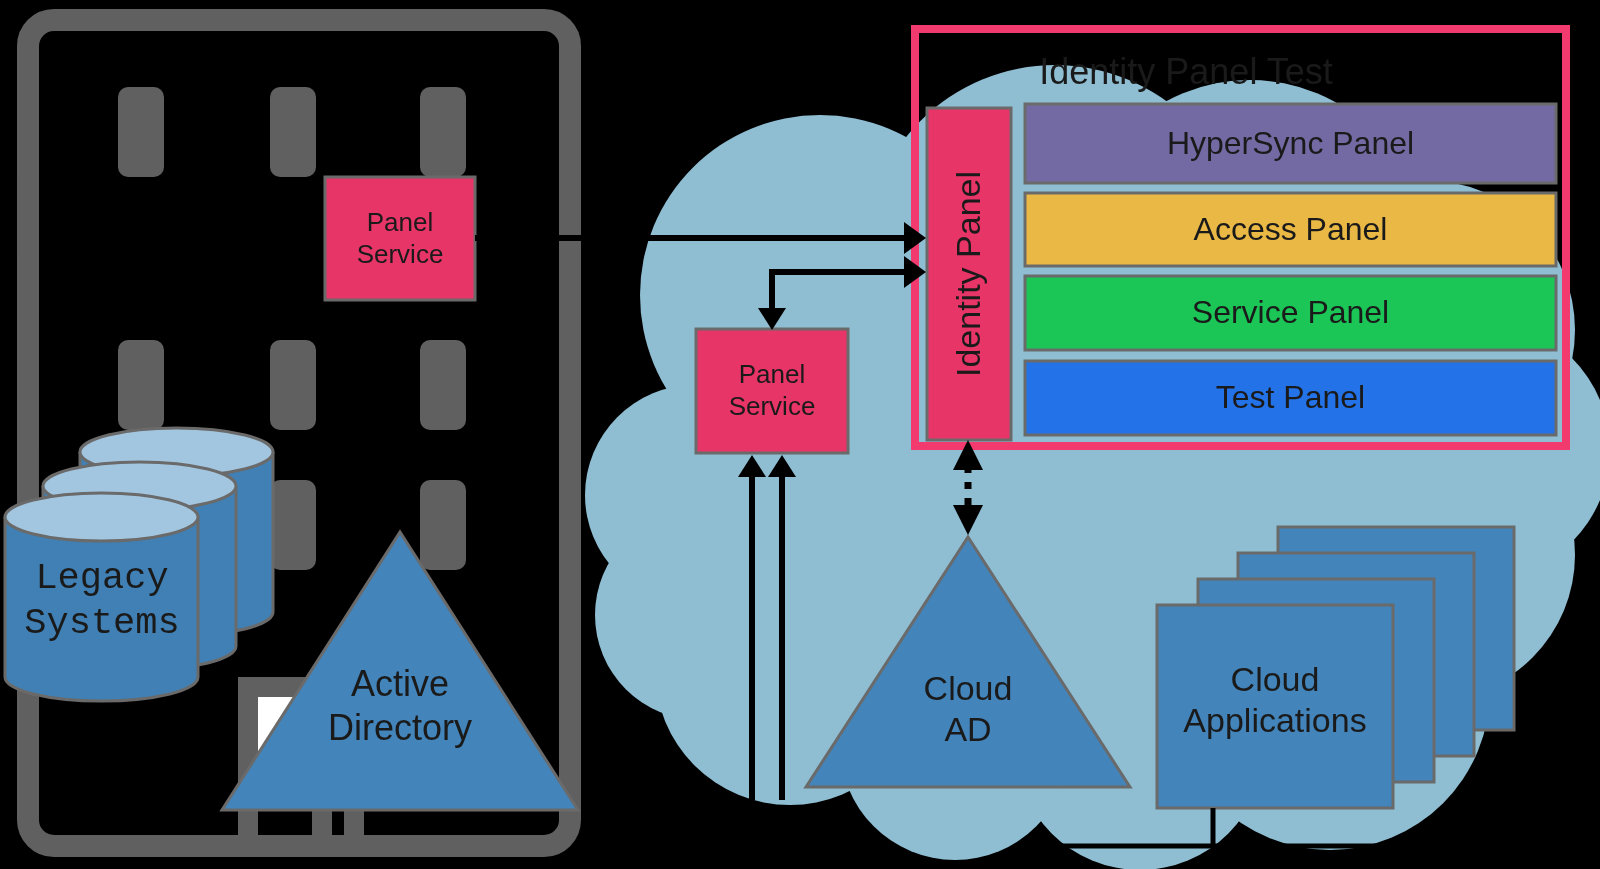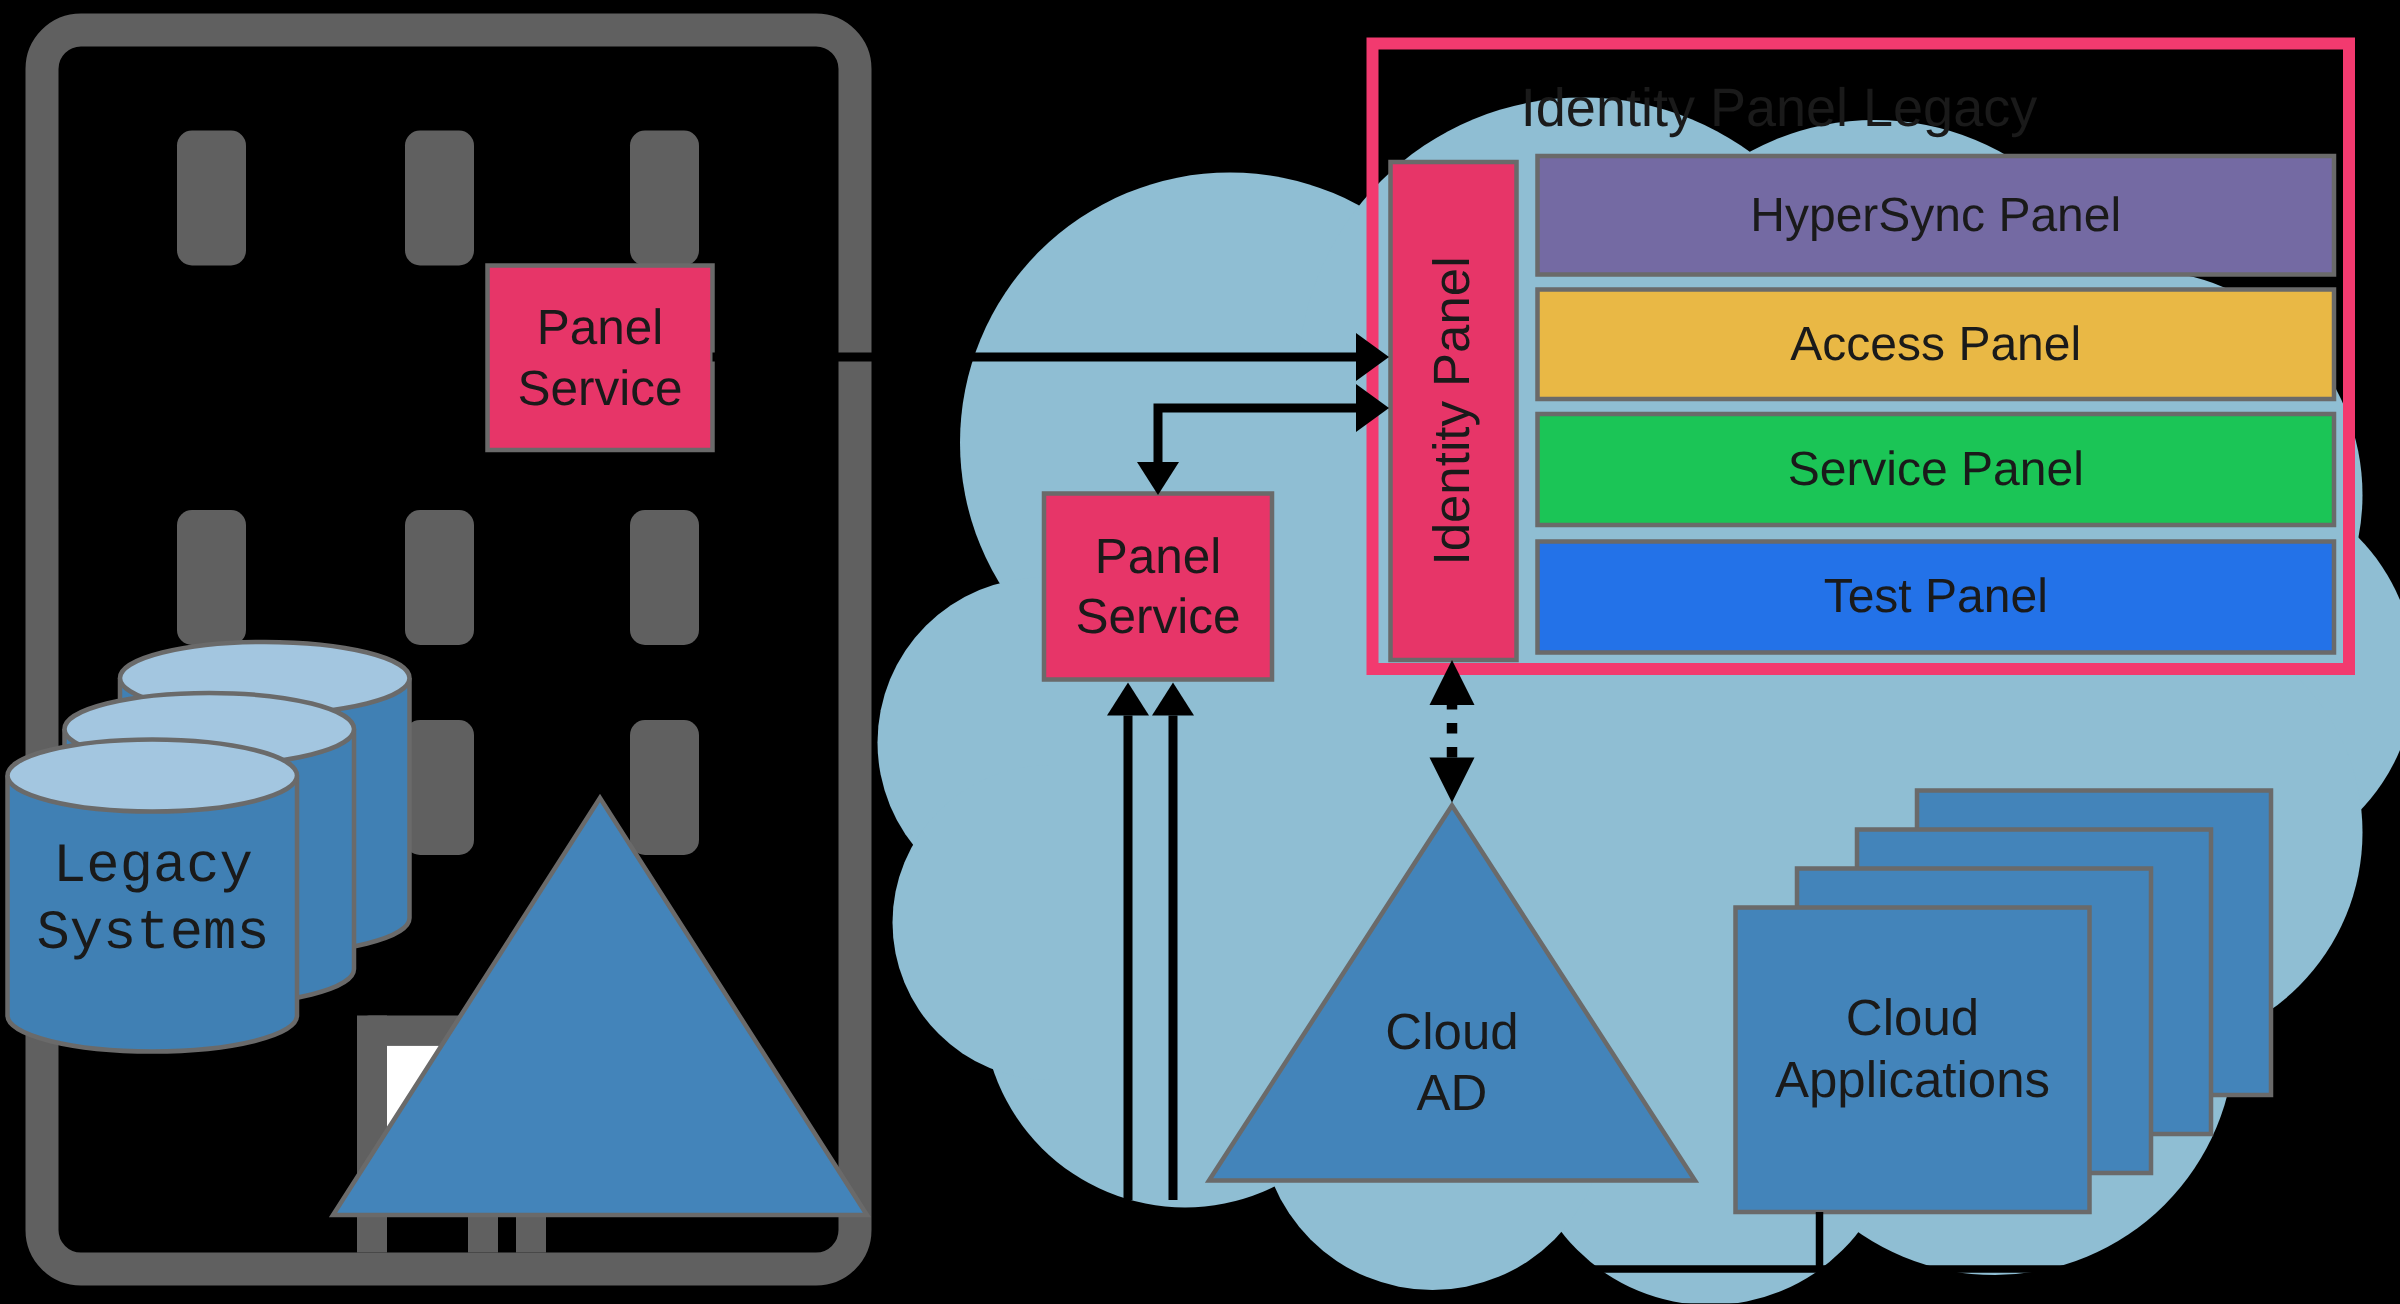--- a/index.html
+++ b/index.html
@@ -1,21 +1,21 @@
 <!DOCTYPE html>
 <html style="--bg: #000000; --building-gray: #606060; --door-white: #FFFFFF; --pink: #E73568; --pink-border: #F23A6F; --shape-border: #6A6A6A; --cloud: #8FBED3; --db-blue: #4080B4; --db-top: #A3C6E0; --shape-blue: #4384BA; --purple: #746AA3; --gold: #E9B845; --green: #1BC556; --panel-blue: #2372E8; --line: #000000; --text: #1A1A1A;"><head>
 <meta charset="utf-8">
 <style>
   html,body{margin:0;padding:0;background:#000;}
   #stage{position:relative;width:1600px;height:869px;background:var(--bg,#000);overflow:hidden;
          font-family:"Liberation Sans", sans-serif;}
   #scene{position:absolute;left:0;top:0;}
   .lbl{position:absolute;display:flex;flex-direction:column;align-items:center;justify-content:center;
        color:var(--text,#1a1a1a);text-align:center;line-height:1.22;pointer-events:none;}
-  .f33{font-size:33px;border-radius:18px;}
+  .f33{font-size:26px;border-radius:18px;}
   .f34{font-size:34px;}
   .f36{font-size:36px;}
   .f37{font-size:37px;font-family:Liberation Mono, monospace;}
   .f32{font-size:32px;}
   .vert{transform:rotate(-90deg);}
 </style>
 </head>
 <body>
 
 <div id="stage">
@@ -130,23 +130,27 @@
   <div class="lbl f33" style="left:325px;top:177px;width:150px;height:123px;">
     <span>Panel</span>
     <span>Service</span>
   </div>
 
   <div class="lbl f37" style="left:4px;top:545px;width:196px;height:112px;">
     <span>Legacy</span>
     <span>Systems</span>
   </div>
 
+  <div class="lbl f36" style="left:270px;top:652px;width:260px;height:108px;">
+    <span>Active</span>
+    <span>Directory</span>
+  </div>
 
   <div class="lbl f36" style="left:936px;top:50px;width:500px;height:44px;">
-    <span>Identity Panel Legacy</span>
+    <span>Identity Panel Test</span>
   </div>
 
   <div class="lbl f34 vert" style="left:803px;top:232px;width:332px;height:84px;">
     <span>Identity Panel</span>
   </div>
 
   <div class="lbl f32" style="left:1025px;top:104px;width:531px;height:79px;">
     <span>HyperSync Panel</span>
   </div>
   <div class="lbl f32" style="left:1025px;top:193px;width:531px;height:73px;">

